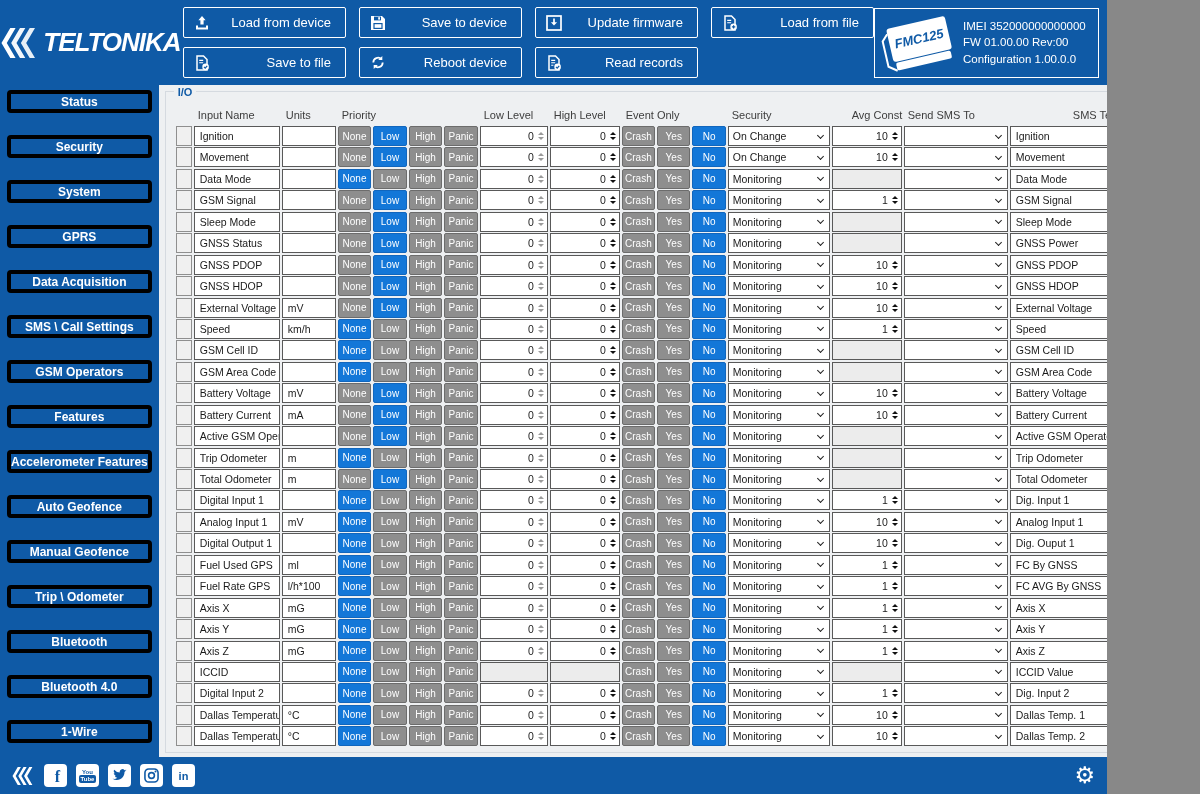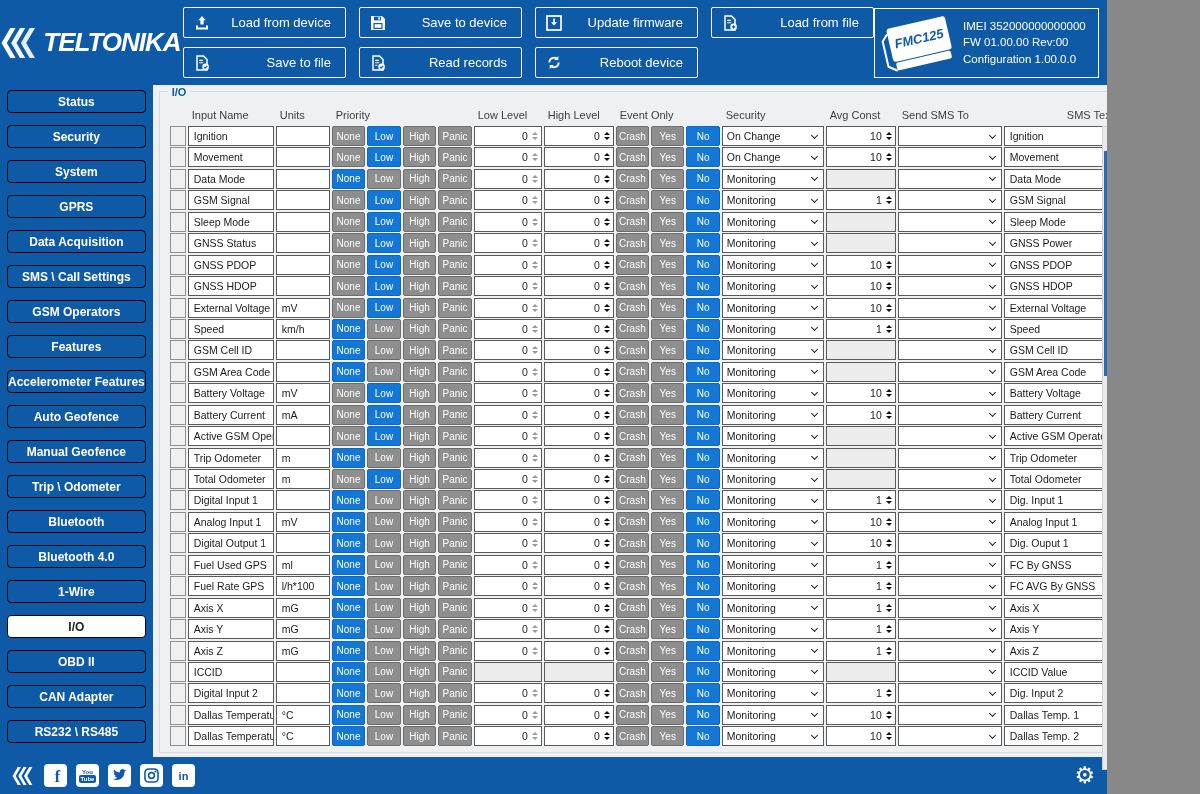--- a/index.html
+++ b/index.html
@@ -19,21 +19,21 @@
   .btn-grid{display:grid;grid-template-columns:repeat(4,163px);grid-auto-rows:31px;gap:9px 13px;margin-left:2px;}
   .tbtn{border:1px solid #fff;border-radius:2px;background:transparent;color:#fff;display:flex;align-items:center;font-size:13px;cursor:pointer;}
   .tbtn .ic{width:36px;display:flex;justify-content:center;align-items:center;}
   .tbtn .lbl{flex:1;text-align:right;margin-right:14px;white-space:nowrap;}
   .device-panel{margin-left:auto;margin-right:8px;width:262px;height:70px;border:1px solid #fff;display:flex;align-items:center;padding:2px 4px;gap:2px;}
   .device-lines{color:#fff;font-size:11.5px;line-height:1.4;white-space:nowrap;}
 
   
   .body{flex:1;display:flex;min-height:0;}
   .sidebar{width:210px;background:var(--blue);padding:5px 7px;}
-  .nav-btn{height:23px;border:1px solid #000000;border-radius:4px;color:#fff;display:flex;align-items:center;justify-content:center;font-size:12px;font-weight:600;margin-bottom:12px;cursor:pointer;white-space:nowrap;}
+  .nav-btn{height:23px;border:4px solid #000000;border-radius:4px;color:#fff;display:flex;align-items:center;justify-content:center;font-size:12px;font-weight:600;margin-bottom:22px;cursor:pointer;white-space:nowrap;}
   .nav-btn.active{background:#fff;color:#222;}
 
   .content{flex:1;background:#eef0f2;padding:6px 6px 4px 6px;}
   .groupbox{border:1px solid #d5dae0;height:100%;position:relative;padding:12px 4px 4px 10px;}
   .legend{position:absolute;top:-6px;left:8px;background:#eef0f2;padding:0 4px;color:var(--blue);font-weight:bold;font-size:11px;}
 
   .table{position:relative;height:100%;}
   .thead,.row{display:grid;grid-template-columns:var(--cols);column-gap:2px;}
   .thead{height:22px;align-items:center;}
   .hcell{font-size:11px;color:#3d3d3d;padding-left:4px;white-space:nowrap;}
@@ -135,39 +135,39 @@
               <path d="M3 1h6.5L13 4.5V15H3z" fill="none" stroke="#fff" stroke-width="1.5"></path>
               <path d="M5.2 5.4h4M5.2 7.8h4" stroke="#fff" stroke-width="1.1"></path>
               <circle cx="11.6" cy="11.9" r="3.3" fill="#fff"></circle>
               <path d="M10 11.9l1.2 1.2 2-2.2" fill="none" stroke="#0f5aa6" stroke-width="1.3"></path>
             </svg>
           </span>
           <span class="lbl">Save to file</span>
         </div>
         <div class="tbtn">
           <span class="ic">
+            <svg width="18" height="15" viewBox="0 0 18 16">
+              <path d="M4 8a5 5 0 0 1 8.7-3.4" fill="none" stroke="#fff" stroke-width="1.9"></path>
+              <path d="M13.6 1v4.4H9.2z" fill="#fff"></path>
+              <path d="M14 8a5 5 0 0 1-8.7 3.4" fill="none" stroke="#fff" stroke-width="1.9"></path>
+              <path d="M4.4 15v-4.4h4.4z" fill="#fff"></path>
+            </svg>
+          </span>
+          <span class="lbl">Reboot device</span>
+        </div>
+        <div class="tbtn">
+          <span class="ic">
             <svg width="16" height="16" viewBox="0 0 16 16">
               <path d="M3 1h6.5L13 4.5V15H3z" fill="none" stroke="#fff" stroke-width="1.5"></path>
               <path d="M5.2 5.4h4M5.2 7.8h4M5.2 10.2h2.2" stroke="#fff" stroke-width="1.1"></path>
               <circle cx="11.6" cy="11.9" r="3.3" fill="#fff"></circle>
               <path d="M10 11.9l1.2 1.2 2-2.2" fill="none" stroke="#0f5aa6" stroke-width="1.3"></path>
             </svg>
           </span>
           <span class="lbl">Read records</span>
-        </div>
-        <div class="tbtn">
-          <span class="ic">
-            <svg width="18" height="15" viewBox="0 0 18 16">
-              <path d="M4 8a5 5 0 0 1 8.7-3.4" fill="none" stroke="#fff" stroke-width="1.9"></path>
-              <path d="M13.6 1v4.4H9.2z" fill="#fff"></path>
-              <path d="M14 8a5 5 0 0 1-8.7 3.4" fill="none" stroke="#fff" stroke-width="1.9"></path>
-              <path d="M4.4 15v-4.4h4.4z" fill="#fff"></path>
-            </svg>
-          </span>
-          <span class="lbl">Reboot device</span>
         </div>
       </div>
     <div class="device-panel">
       <svg width="82" height="64" viewBox="0 0 82 64">
         <g transform="rotate(-13 41 32)">
           <rect x="11" y="11" width="60" height="34" rx="3" fill="#fff"></rect>
           <rect x="13" y="46" width="56" height="8" rx="2" fill="#fff"></rect>
           <path d="M11 16 L5 22 L5 48 L13 54" fill="none" stroke="#fff" stroke-width="2"></path>
           <text x="41" y="32" font-size="13" font-style="italic" font-weight="bold" fill="#0f5aa6" text-anchor="middle">FMC125</text>
         </g>
@@ -207,21 +207,21 @@
         <div class="legend">I/O</div>
         <div class="table">
           <div class="thead">
               <div class="hcell" style="grid-column: 2;">Input Name</div>
               <div class="hcell" style="grid-column: 3;">Units</div>
               <div class="hcell" style="grid-column: 4;">Priority</div>
               <div class="hcell" style="grid-column: 5;">Low Level</div>
               <div class="hcell" style="grid-column: 6;">High Level</div>
               <div class="hcell" style="grid-column: 7;">Event Only</div>
               <div class="hcell" style="grid-column: 8;">Security</div>
-              <div class="hcell" style="grid-column: 9;">Avg Const</div>
+              <div class="hcell" style="grid-column: 9; margin-left: 16px;">Avg Const</div>
               <div class="hcell" style="grid-column: 10;">Send SMS To</div>
               <div class="hcell" style="grid-column: 11; text-align: right;">SMS Text</div>
             </div>
           <div class="tbody">
               <div class="row">
                 <div class="cell sel"></div>
                 <div class="cell name">Ignition</div>
                 <div class="cell units"></div>
                 <div class="cell segcell">
                   <div class="segs">

